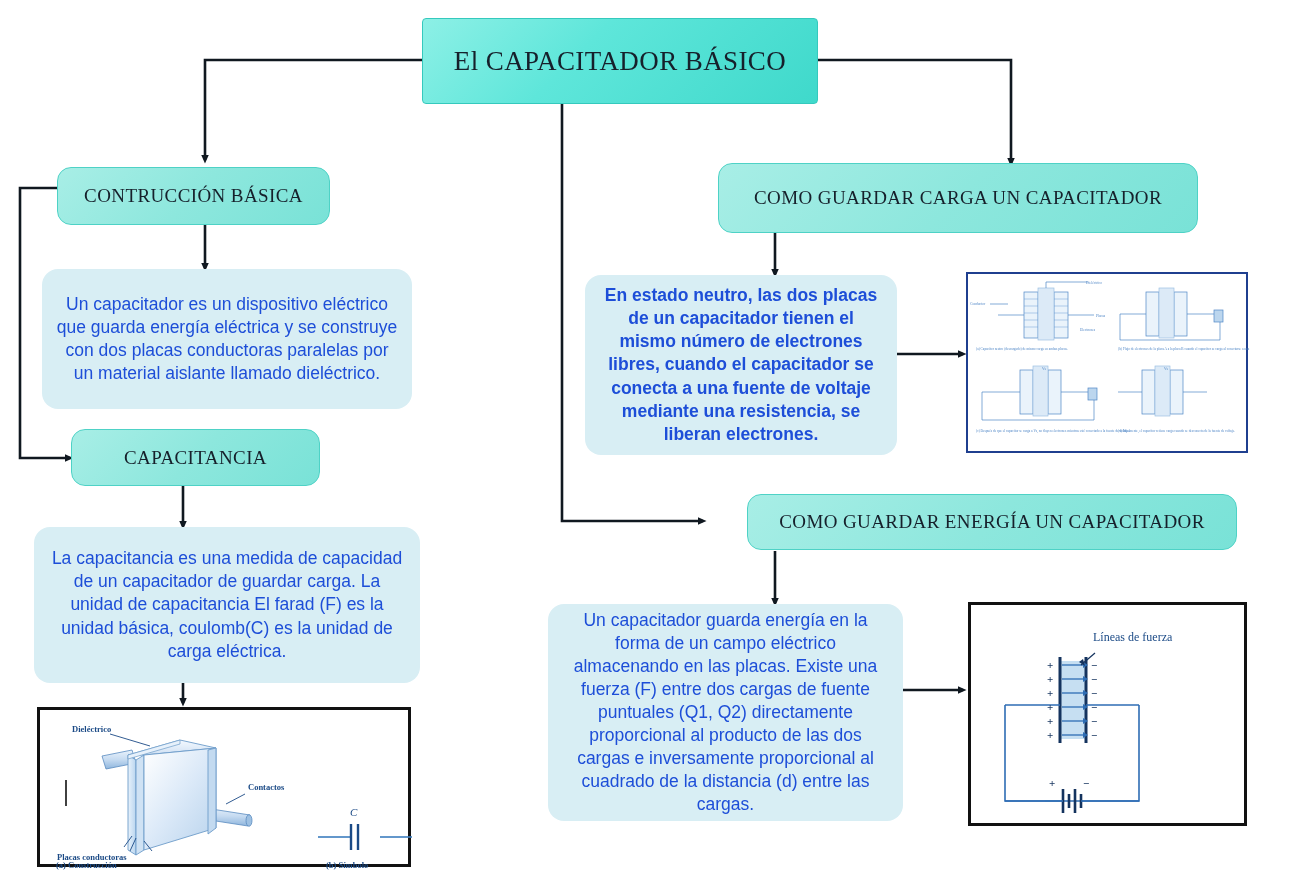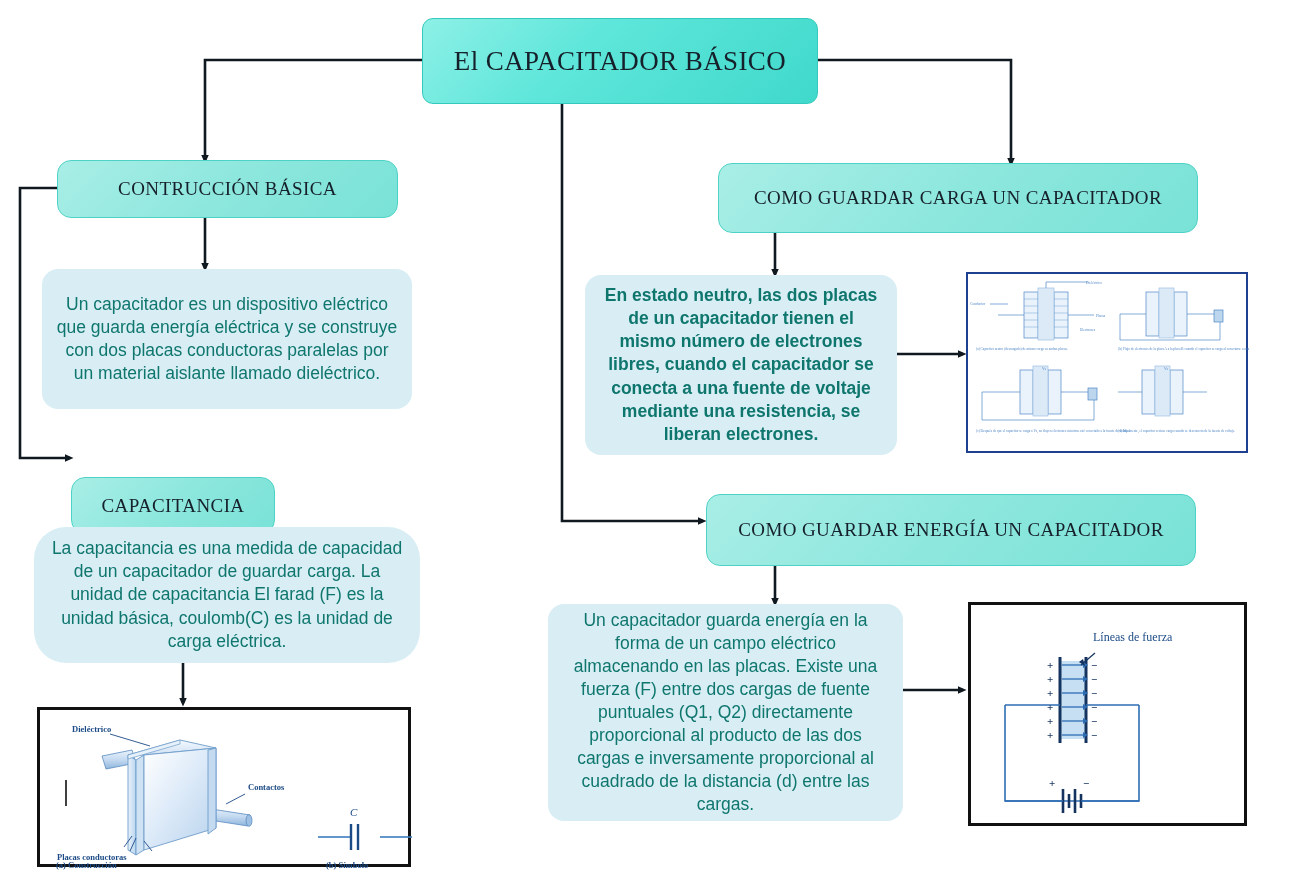--- a/index.html
+++ b/index.html
@@ -14,34 +14,34 @@
   .hdr{
     background:linear-gradient(135deg,#7eead e 0%,#5fe3d8 45%,#49ded1 100%);
     border:1px solid #35c9bd;
     border-radius:14px;
     color:#16202b;
     font-family:"Liberation Serif", serif;
     letter-spacing:.4px;
   }
   .hdr.title{
     background:linear-gradient(135deg,#8df0e6 0%,#5ee6da 40%,#3fd9cb 100%);
-    border-radius:11px;
+    border-radius:4px;
     font-size:27px;
   }
   .hdr.sub{
     background:linear-gradient(135deg,#a8eee6 0%,#8de7dd 50%,#79e2d7 100%);
     border:1px solid #4ed2c6;
     font-size:19px;
   }
 
   
   .para{
     background:#d8eef4;
     border-radius:16px;
-    color:#0f766e;
+    color:#1d4ed8;
     font-size:17.5px;
     line-height:1.32;
     padding:10px 14px;
     white-space:pre-line;
   }
 
   
   .imgframe{position:absolute;box-sizing:border-box;background:#ffffff;}
   .frame-dark{border:3px solid #111111;}
   .frame-blue{border:2px solid #1f3f8f;}
@@ -85,45 +85,45 @@
       <path d="M775,551 L775,603"></path>
 
       <path d="M903,690 L963,690"></path>
     </g>
   </svg>
 
   <div class="node hdr title" style="left:422px;top:18px;width:396px;height:86px;">
     <span>El CAPACITADOR BÁSICO</span>
   </div>
 
-  <div class="node hdr sub" style="left:57px;top:160px;width:341px;height:58px;">
+  <div class="node hdr sub" style="left:57px;top:167px;width:273px;height:58px;">
     <span>CONTRUCCIÓN BÁSICA</span>
   </div>
 
   <div class="node para" style="left:42px;top:269px;width:370px;height:140px;">
     <span>Un capacitador es un dispositivo eléctrico que guarda energía eléctrica y se construye con dos placas conductoras paralelas por un material aislante llamado dieléctrico.</span>
   </div>
 
-  <div class="node hdr sub" style="left:71px;top:429px;width:204px;height:57px;margin-top:48px;">
+  <div class="node hdr sub" style="left:71px;top:429px;width:249px;height:57px;">
     <span>CAPACITANCIA</span>
   </div>
 
-  <div class="node para" style="left:34px;top:527px;width:386px;height:136px;border-radius:32px;">
+  <div class="node para" style="left:34px;top:527px;width:386px;height:156px;">
     <span>La capacitancia es una medida de capacidad de un capacitador de guardar carga. La unidad de capacitancia El farad (F) es la unidad básica, coulomb(C) es la unidad de carga eléctrica.</span>
   </div>
 
   <div class="node hdr sub" style="left:718px;top:163px;width:480px;height:70px;">
     <span>COMO  GUARDAR CARGA UN CAPACITADOR</span>
   </div>
 
   <div class="node para" style="left:585px;top:275px;width:312px;height:180px;font-weight:bold;">
     <span>En estado neutro, las dos placas de un capacitador tienen el mismo número de electrones libres, cuando el capacitador se conecta a una fuente de voltaje mediante una resistencia, se liberan electrones.</span>
   </div>
 
-  <div class="node hdr sub" style="left:706px;top:494px;width:490px;height:72px;align-items:center;">
+  <div class="node hdr sub" style="left:747px;top:494px;width:490px;height:56px;align-items:center;">
     <span>COMO  GUARDAR ENERGÍA UN CAPACITADOR</span>
   </div>
 
   <div class="node para" style="left:548px;top:604px;width:355px;height:217px;">
     <span>Un capacitador guarda energía en la forma de un campo eléctrico almacenando en las placas. Existe una fuerza (F) entre dos cargas de fuente puntuales (Q1, Q2) directamente proporcional al producto de las dos cargas e inversamente proporcional al cuadrado de la distancia (d) entre las cargas.</span>
   </div>
 
   <div class="imgframe frame-dark" style="left:37px;top:707px;width:374px;height:160px;">
     <svg viewBox="0 0 374 160" width="374" height="160">
       <defs>

